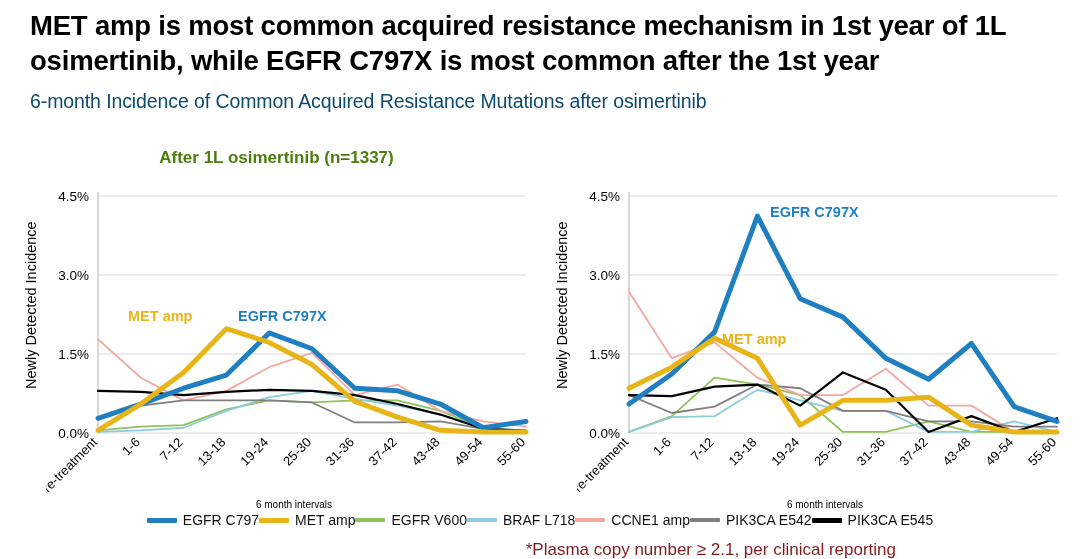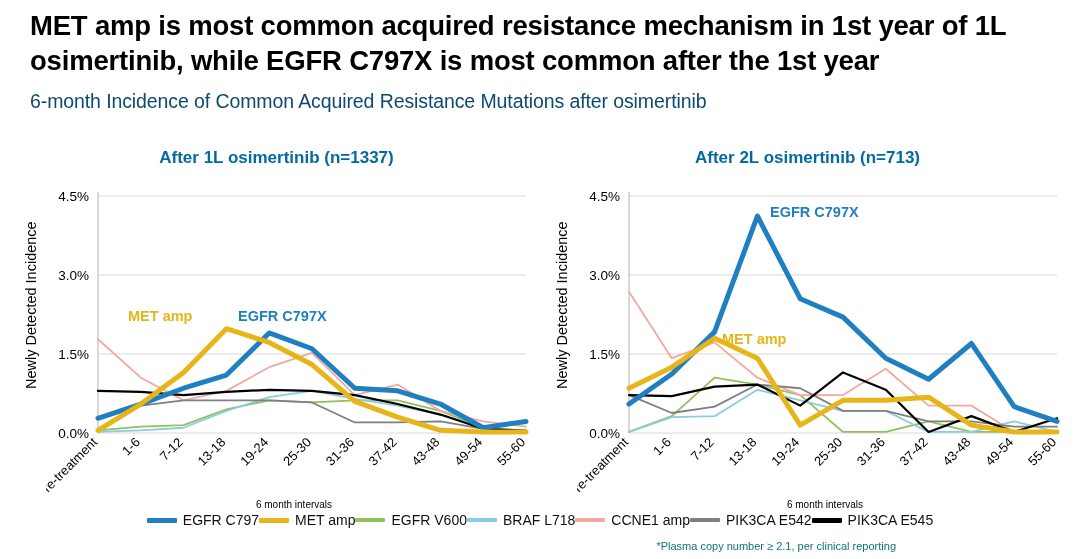--- a/index.html
+++ b/index.html
@@ -55,21 +55,21 @@
   .panel-right { left: 545px; width: 525px; }
 
   .panel-title {
     position: absolute;
     top: 8px;
     left: 0;
     width: 100%;
     text-align: center;
     font-size: 17px;
     font-weight: bold;
-    color: #0369a1;
+    color: #4d7c0f;
   }
 
   .ylabel {
     position: absolute;
     left: 6px;
     top: 50px;
     width: 22px;
     height: 230px;
     writing-mode: vertical-rl;
     transform: rotate(180deg);
@@ -121,22 +121,22 @@
   .legend-swatch {
     display: inline-block;
     width: 30px;
     height: 4px;
     border-radius: 1px;
   }
   .footnote {
     position: absolute;
     right: 8px;
     top: 540px;
-    font-size: 11px;
-    color: #0f766e;
+    font-size: 17px;
+    color: #7f1d1d;
     margin-left: 12px;
   }
 
   
   .ann {
     position: absolute;
     font-size: 14.5px;
     font-weight: bold;
     white-space: nowrap;
   }
@@ -202,21 +202,20 @@
           </g>
           <g transform="rotate(-45 480 263)">
             <text x="480" y="263" text-anchor="end" font-size="13" fill="#000" font-family="&quot;Liberation Sans&quot;, sans-serif">55-60</text>
           </g>
         </svg>
     </div>
     <div class="xaxis-title">6 month intervals</div>
   </div>
 
   <div class="panel panel-right">
-    <div class="panel-title">After 2L osimertinib (n=713)</div>
     <div class="ylabel">Newly Detected Incidence</div>
     <div class="plot-wrap">
       <svg class="plot-svg" id="svg-right" width="488" height="330" viewBox="0 0 488 330">
           <line x1="52" y1="253" x2="480" y2="253" stroke="#d9d9d9" stroke-width="1.2"></line>
           <text x="43" y="258" text-anchor="end" font-size="13.5" fill="#000" font-family="&quot;Liberation Sans&quot;, sans-serif">0.0%</text>
           <line x1="52" y1="174" x2="480" y2="174" stroke="#d9d9d9" stroke-width="1"></line>
           <text x="43" y="179" text-anchor="end" font-size="13.5" fill="#000" font-family="&quot;Liberation Sans&quot;, sans-serif">1.5%</text>
           <line x1="52" y1="95" x2="480" y2="95" stroke="#d9d9d9" stroke-width="1"></line>
           <text x="43" y="100" text-anchor="end" font-size="13.5" fill="#000" font-family="&quot;Liberation Sans&quot;, sans-serif">3.0%</text>
           <line x1="52" y1="16" x2="480" y2="16" stroke="#d9d9d9" stroke-width="1"></line>

